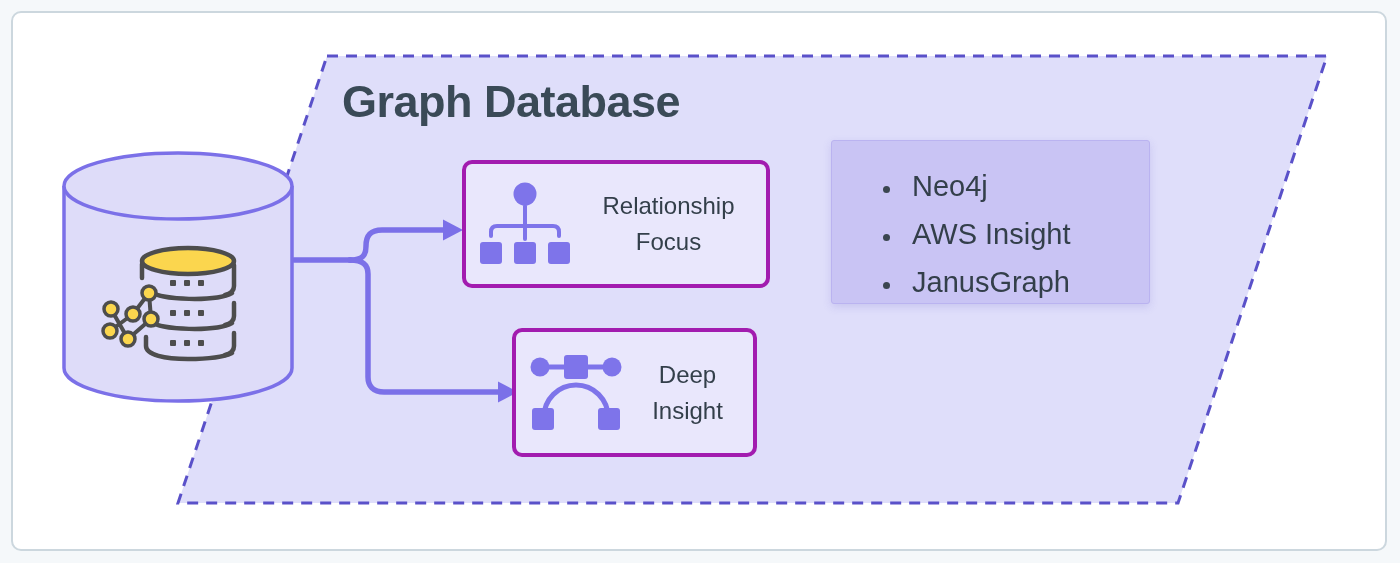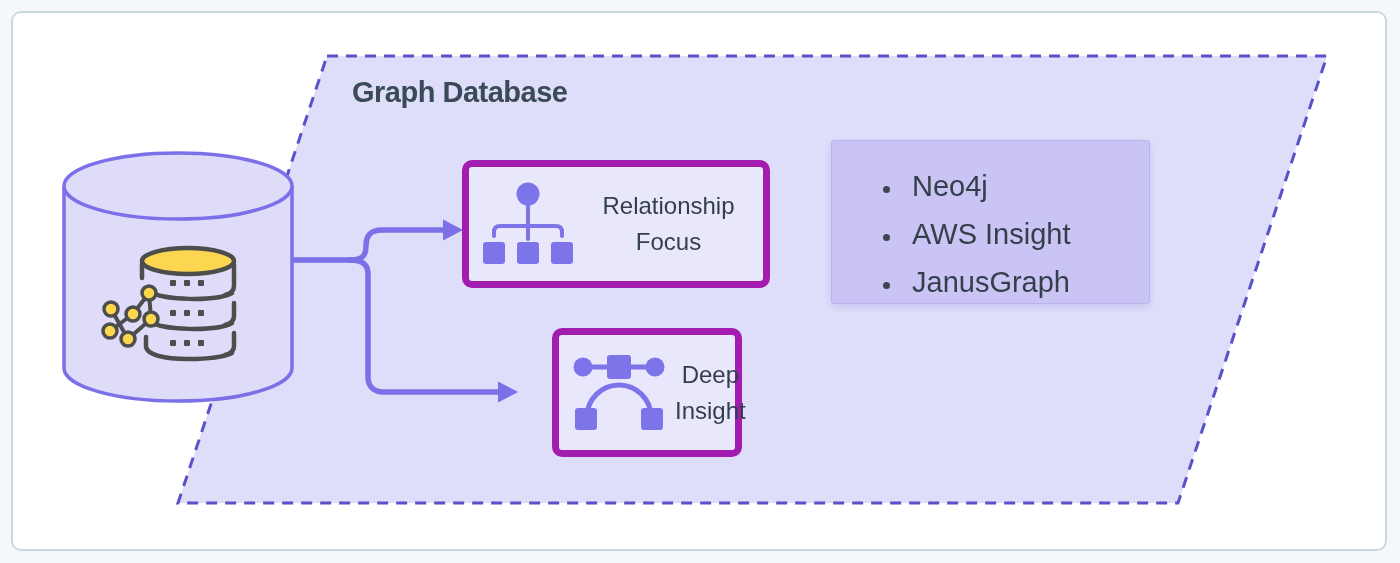--- a/index.html
+++ b/index.html
@@ -18,42 +18,42 @@
     border: 2px solid #ccd7de;
     border-radius: 10px;
   }
   .shapes-layer {
     position: absolute;
     left: 0; top: 0;
     width: 1400px; height: 563px;
   }
   .zone-title {
     position: absolute;
-    left: 352px; top: 76px;
-    font-size: 29px;
+    left: 342px; top: 76px;
+    font-size: 45px;
     font-weight: 600;
     letter-spacing: -0.5px;
     color: #3a4a57;
     white-space: nowrap;
   }
   .node-box {
     position: absolute;
     background: #e9e7fc;
-    border: 7px solid #a21caf;
+    border: 4px solid #a21caf;
     border-radius: 10px;
     display: flex;
     align-items: center;
   }
   .node-box.relationship {
     left: 462px; top: 160px;
     width: 308px; height: 128px;
   }
   .node-box.insight {
-    left: 552px; top: 328px;
-    width: 190px; height: 129px;
+    left: 512px; top: 328px;
+    width: 245px; height: 129px;
   }
   .node-box .node-icon { flex: none; display: block; }
   .node-box.relationship .node-icon { margin-left: 13px; }
   .node-box.insight .node-icon { margin-left: 14px; }
   .node-label {
     flex: 1;
     text-align: center;
     font-size: 24px;
     font-weight: 500;
     line-height: 36px;

